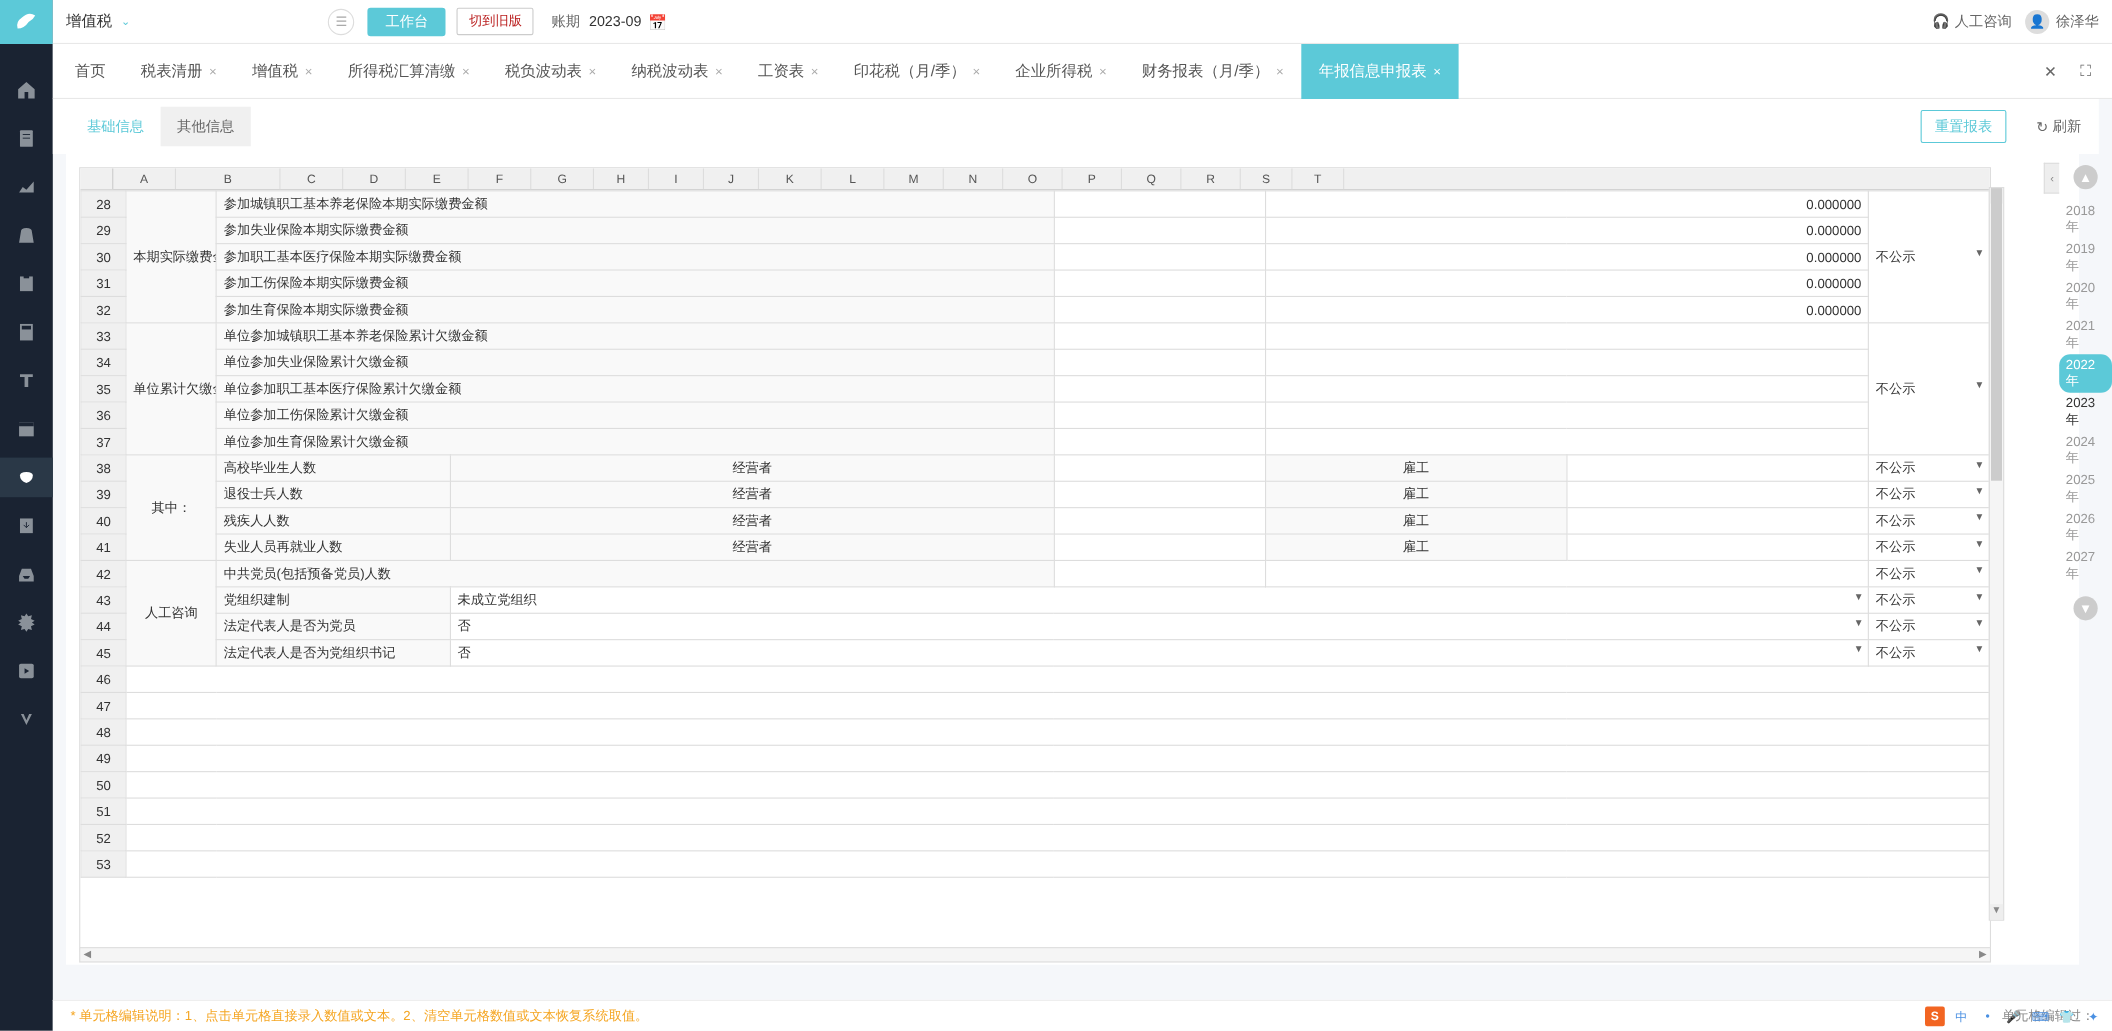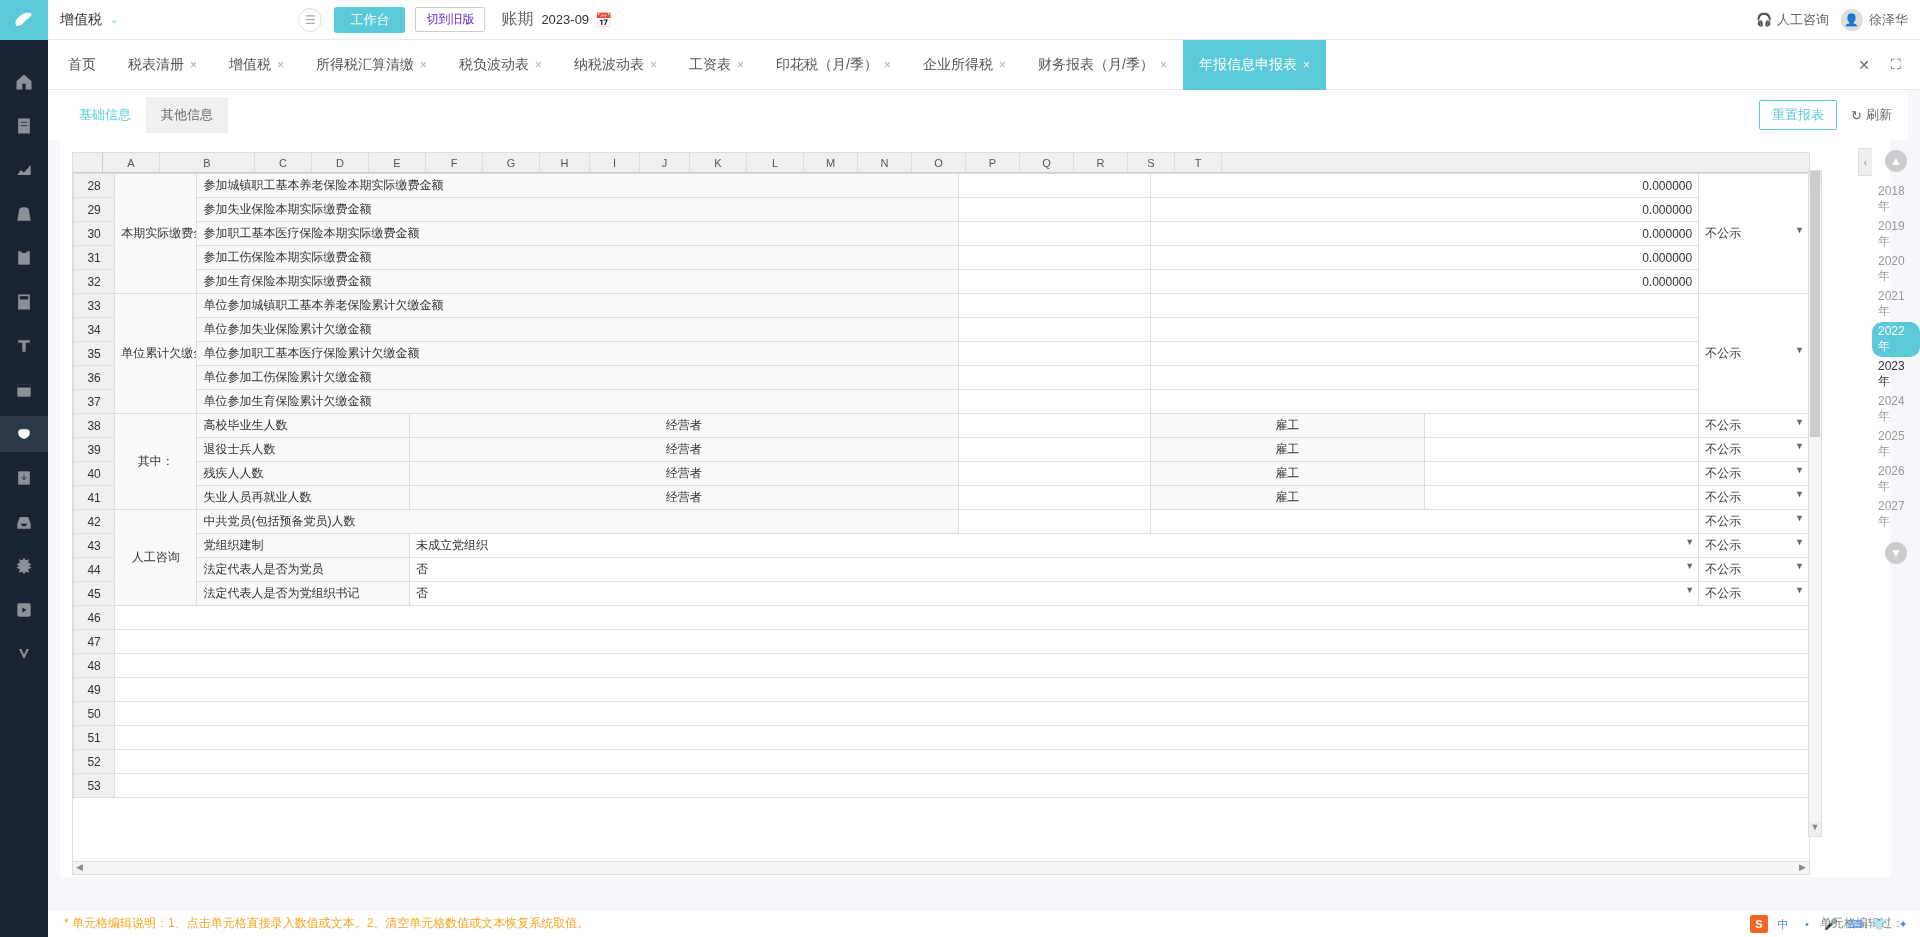--- a/index.html
+++ b/index.html
@@ -14,22 +14,22 @@
 .side-icon.active { background: #2a3847; }
 .side-icon.active svg { fill: #fff; }
 
 
 .top-header { position: absolute; left: 48px; top: 0; right: 0; height: 40px; background: #fff; border-bottom: 1px solid #e8e8e8; display: flex; align-items: center; padding: 0 12px; }
 .header-left { display: flex; align-items: center; flex: 1; }
 .dropdown-title { font-size: 14px; color: #333; margin-right: 180px; display: flex; align-items: center; cursor: pointer; }
 .dropdown-caret { color: #5cc9d8; margin-left: 8px; font-size: 10px; }
 .circle-icon { width: 24px; height: 24px; border: 1px solid #ddd; border-radius: 50%; display: flex; align-items: center; justify-content: center; margin-right: 12px; color: #aaa; font-size: 12px; cursor: pointer; }
 .btn-workspace { background: #5cc9d8; color: white; border: none; padding: 4px 16px; border-radius: 3px; font-size: 13px; margin-right: 10px; cursor: pointer; }
-.btn-switch { background: white; color: #6d28d9; border: 1px solid #ccc; padding: 3px 10px; border-radius: 2px; font-size: 12px; margin-right: 16px; cursor: pointer; }
-.period-label { font-size: 16px; color: #666; margin-right: 8px; }
+.btn-switch { background: white; color: #b91c1c; border: 1px solid #ccc; padding: 3px 10px; border-radius: 2px; font-size: 12px; margin-right: 16px; cursor: pointer; }
+.period-label { font-size: 13px; color: #666; margin-right: 8px; }
 .period-value { font-size: 13px; color: #333; margin-right: 6px; }
 .cal-icon { color: #5cc9d8; font-size: 14px; cursor: pointer; }
 .header-right { display: flex; align-items: center; gap: 12px; }
 .help-link { display: flex; align-items: center; gap: 4px; font-size: 13px; color: #666; cursor: pointer; }
 .user-info { display: flex; align-items: center; gap: 6px; font-size: 13px; color: #666; cursor: pointer; }
 .avatar { width: 22px; height: 22px; background: #ddd; border-radius: 50%; display: flex; align-items: center; justify-content: center; color: #aaa; font-size: 12px; }
 
 
 .tabs-bar { position: absolute; left: 48px; top: 40px; right: 0; height: 50px; background: #fff; border-bottom: 1px solid #e8e8e8; display: flex; align-items: center; padding: 0 4px; justify-content: center; }
 .tab { padding: 0 16px; height: 50px; display: flex; align-items: center; font-size: 14px; color: #555; cursor: pointer; position: relative; white-space: nowrap; }
@@ -37,21 +37,21 @@
 .tab.active { background: #5cc9d8; color: white; }
 .tab.active .close-x { color: white; }
 .tabs-controls { margin-left: auto; display: flex; align-items: center; gap: 8px; padding-right: 8px; }
 .tab-control { width: 24px; height: 24px; display: flex; align-items: center; justify-content: center; cursor: pointer; font-size: 14px; color: #666; }
 
 
 .subtab-area { position: absolute; left: 48px; top: 90px; right: 12px; height: 50px; background: #fff; display: flex; align-items: center; padding: 0 16px; }
 .subtab { padding: 8px 14px; font-size: 13px; color: #666; cursor: pointer; border: 1px solid transparent; }
 .subtab.active { color: #5cc9d8; background: #fff; border-bottom: 2px solid transparent; }
 .subtab.inactive { background: #f0f0f0; }
-.subtab-actions { margin-left: auto; display: flex; align-items: center; gap: 14px; }
+.subtab-actions { margin-left: auto; display: flex; align-items: center; gap: 27px; }
 .btn-reset { border: 1px solid #5cc9d8; color: #5cc9d8; background: white; padding: 5px 12px; font-size: 13px; border-radius: 2px; cursor: pointer; }
 .btn-refresh { color: #666; font-size: 13px; cursor: pointer; display: flex; align-items: center; gap: 4px; }
 
 
 .sheet-container { position: absolute; left: 60px; top: 140px; right: 30px; bottom: 60px; background: #fff; }
 .sheet-wrapper { position: absolute; left: 12px; top: 12px; right: 80px; bottom: 12px; overflow: hidden; border: 1px solid #ddd; }
 
 .col-headers { display: flex; height: 20px; background: #f0f0f0; border-bottom: 1px solid #ccc; font-size: 11px; color: #555; }
 .corner { width: 30px; border-right: 1px solid #ccc; background: #f0f0f0; }
 .col-h { text-align: center; line-height: 20px; border-right: 1px solid #ddd; }

